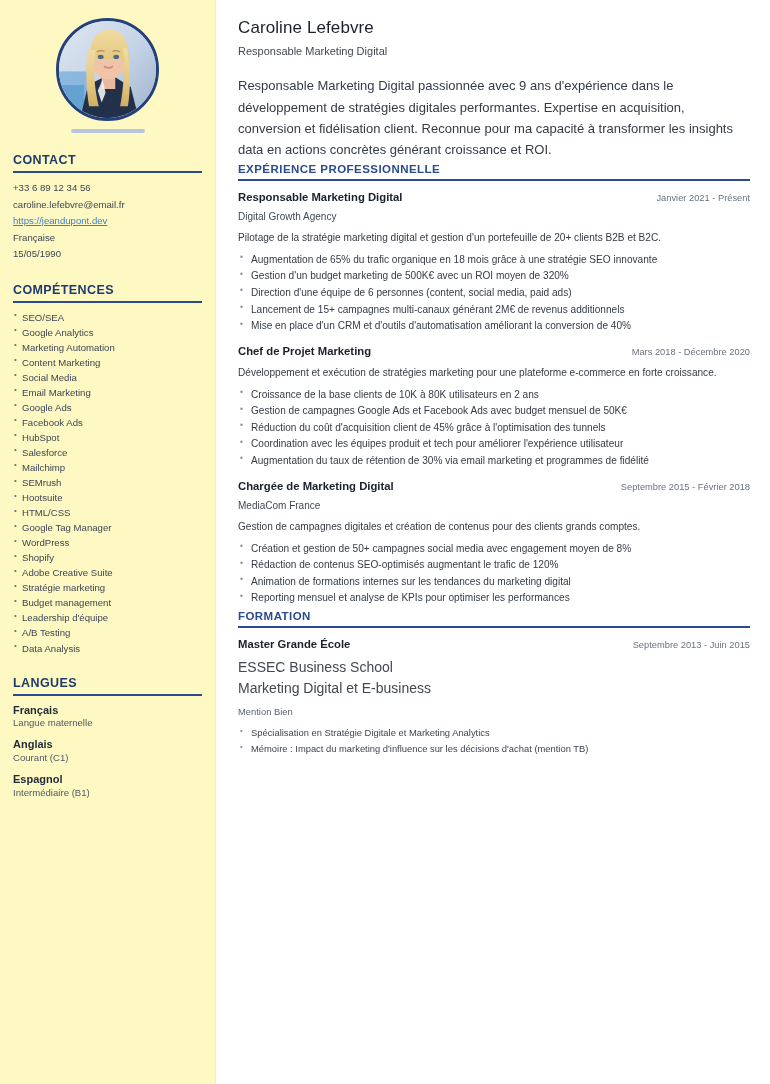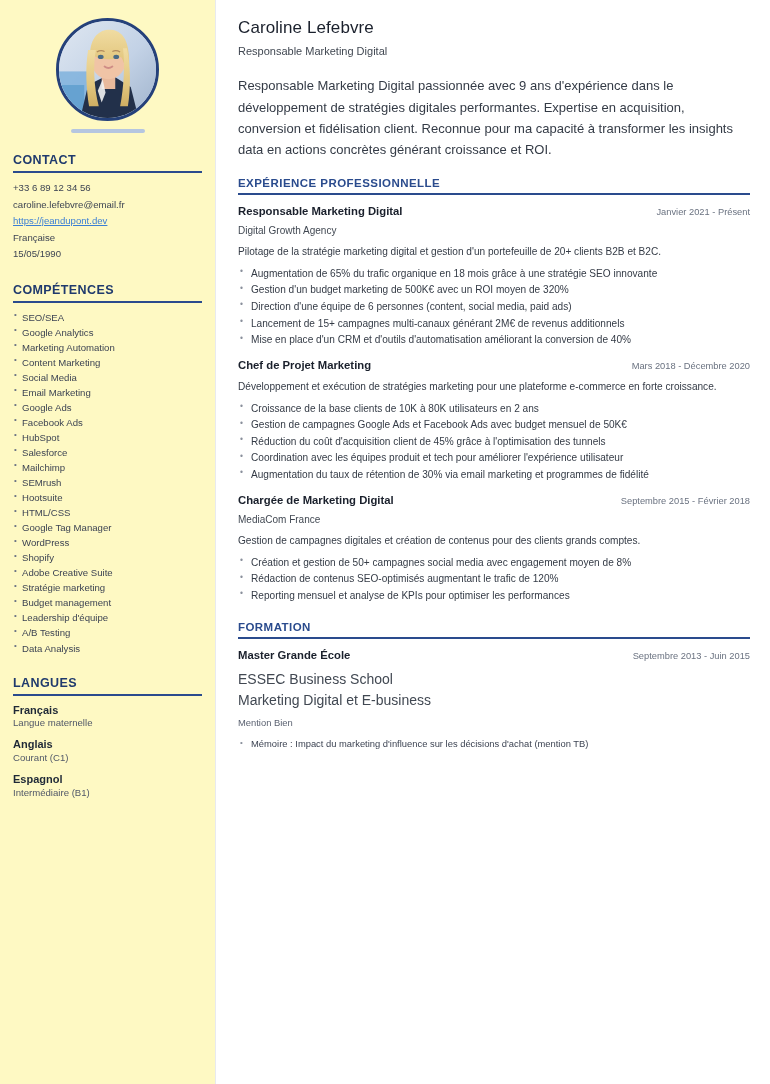--- a/index.html
+++ b/index.html
@@ -123,21 +123,21 @@
     line-height: 1.4;
   }
   .summary {
     font-size: 13px;
     color: #343b46;
     line-height: 1.62;
     margin-top: 16px;
     max-width: 512px;
   }
 
-  .main-section { margin-top: 17px; }
+  .main-section { margin-top: 3px; }
   .main-h {
     font-size: 11.5px;
     font-weight: bold;
     letter-spacing: 0.45px;
     color: #2a4b8d;
     padding-bottom: 4px;
   }
   .main-rule {
     height: 2px;
     background: #2a4b8d;
@@ -373,37 +373,39 @@
       <article class="entry">
         <div class="entry-head">
           <div class="entry-title">Chargée de Marketing Digital</div>
           <div class="entry-date">Septembre 2015 - Février 2018</div>
         </div>
         <div class="entry-org">MediaCom France</div>
         <div class="entry-desc">Gestion de campagnes digitales et création de contenus pour des clients grands comptes.</div>
         <ul class="entry-bullets">
           <li>Création et gestion de 50+ campagnes social media avec engagement moyen de 8%</li>
           <li>Rédaction de contenus SEO-optimisés augmentant le trafic de 120%</li>
+          <li>Animation de formations internes sur les tendances du marketing digital</li>
           <li>Reporting mensuel et analyse de KPIs pour optimiser les performances</li>
         </ul>
       </article>
     </section>
 
     <section class="main-section">
       <div class="main-h">FORMATION</div>
       <div class="main-rule"></div>
 
       <article class="entry">
         <div class="entry-head">
           <div class="entry-title">Master Grande École</div>
           <div class="entry-date">Septembre 2013 - Juin 2015</div>
         </div>
         <div class="edu-sub">ESSEC Business School</div>
         <div class="edu-sub" style="margin-top:0">Marketing Digital et E-business</div>
         <div class="edu-note">Mention Bien</div>
         <ul class="edu-bullets">
+          <li>Spécialisation en Stratégie Digitale et Marketing Analytics</li>
           <li>Mémoire : Impact du marketing d'influence sur les décisions d'achat (mention TB)</li>
         </ul>
       </article>
     </section>
 
   </main>
 </div>
 
 </body></html>

